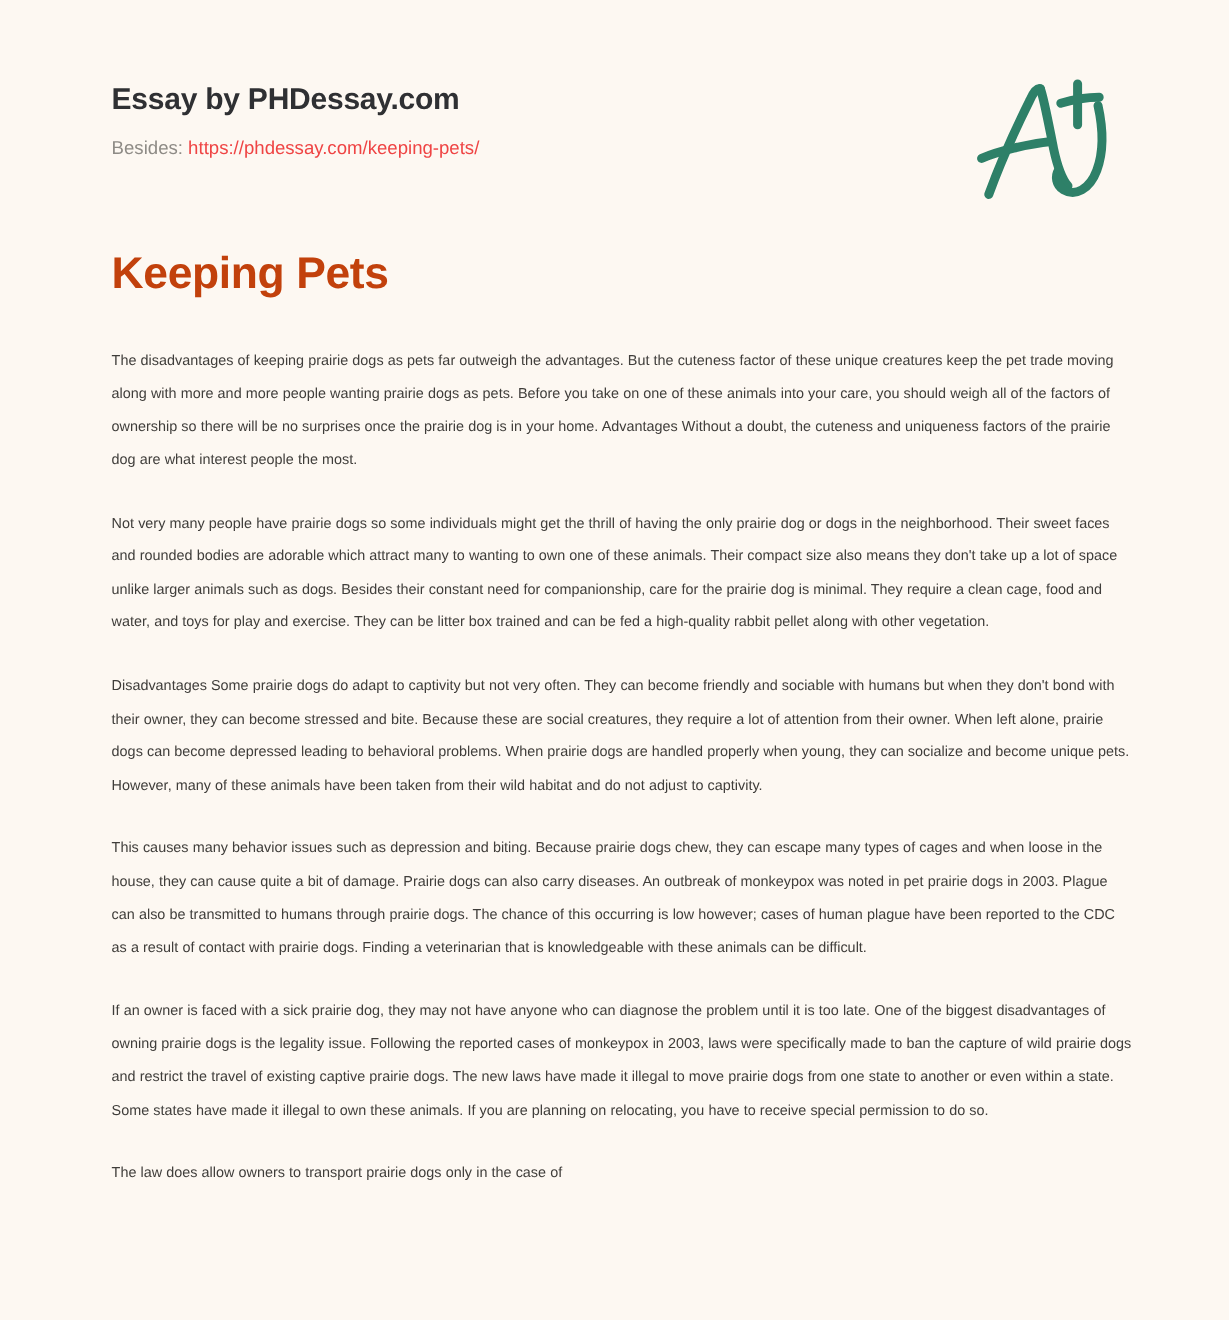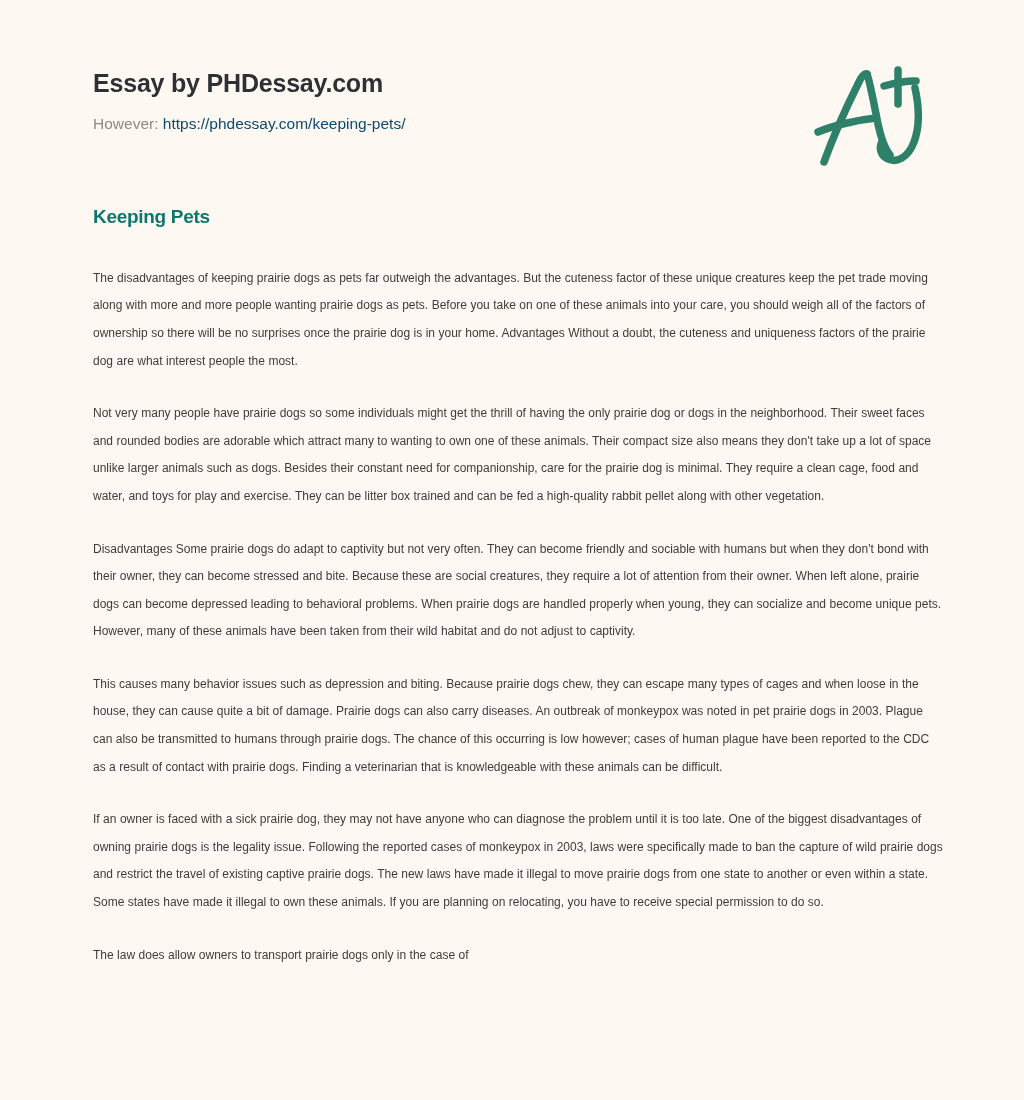--- a/index.html
+++ b/index.html
@@ -56,21 +56,21 @@
     line-height: 1.2;
     white-space: nowrap;
   }
 
   .source-label {
     color: #8e8b86;
     font-family: "Liberation Sans", sans-serif;
   }
 
   .source-url {
-    color: #0c4a6e;
+    color: #ef4444;
     font-family: "Liberation Sans", sans-serif;
     text-decoration: none;
   }
 
   
   .logo-mark {
     position: absolute;
     left: 812px;
     top: 62px;
     width: 120px;
@@ -85,23 +85,23 @@
   
   .doc-body {
     position: absolute;
     left: 93px;
     top: 205px;
     width: 852px;
   }
 
   .doc-title {
     font-family: "Liberation Sans", sans-serif;
-    font-size: 19px;
+    font-size: 37px;
     font-weight: bold;
-    color: #0f766e;
+    color: #c2410c;
     letter-spacing: -0.3px;
     margin: 0 0 36px 0;
     line-height: 1.25;
   }
 
   .essay-paragraph {
     font-family: "Liberation Sans", sans-serif;
     font-size: 12px;
     line-height: 27.6px;
     color: #3f3d3a;
@@ -118,21 +118,21 @@
 <body>
 
 <div class="page">
 
   <div class="doc-header">
 
     <div class="brand-block">
       <div class="brand-title">Essay by PHDessay.com</div>
 
       <div class="source-line">
-        <span class="source-label">However:</span>
+        <span class="source-label">Besides:</span>
         <span class="source-url">https://phdessay.com/keeping-pets/</span>
       </div>
     </div>
 
     <div class="logo-mark">
       <svg viewBox="0 0 120 108" xmlns="http://www.w3.org/2000/svg" fill="none" stroke="#2e8068" stroke-linecap="round" stroke-linejoin="round">
 
         <path d="M12 100 C 20 78, 34 46, 46 22 C 49 15, 52 11, 55 12" stroke-width="7.5"></path>
 
         <path d="M55 12 C 58 20, 62 42, 66 62 C 69 76, 72 86, 78 93" stroke-width="7.5"></path>

